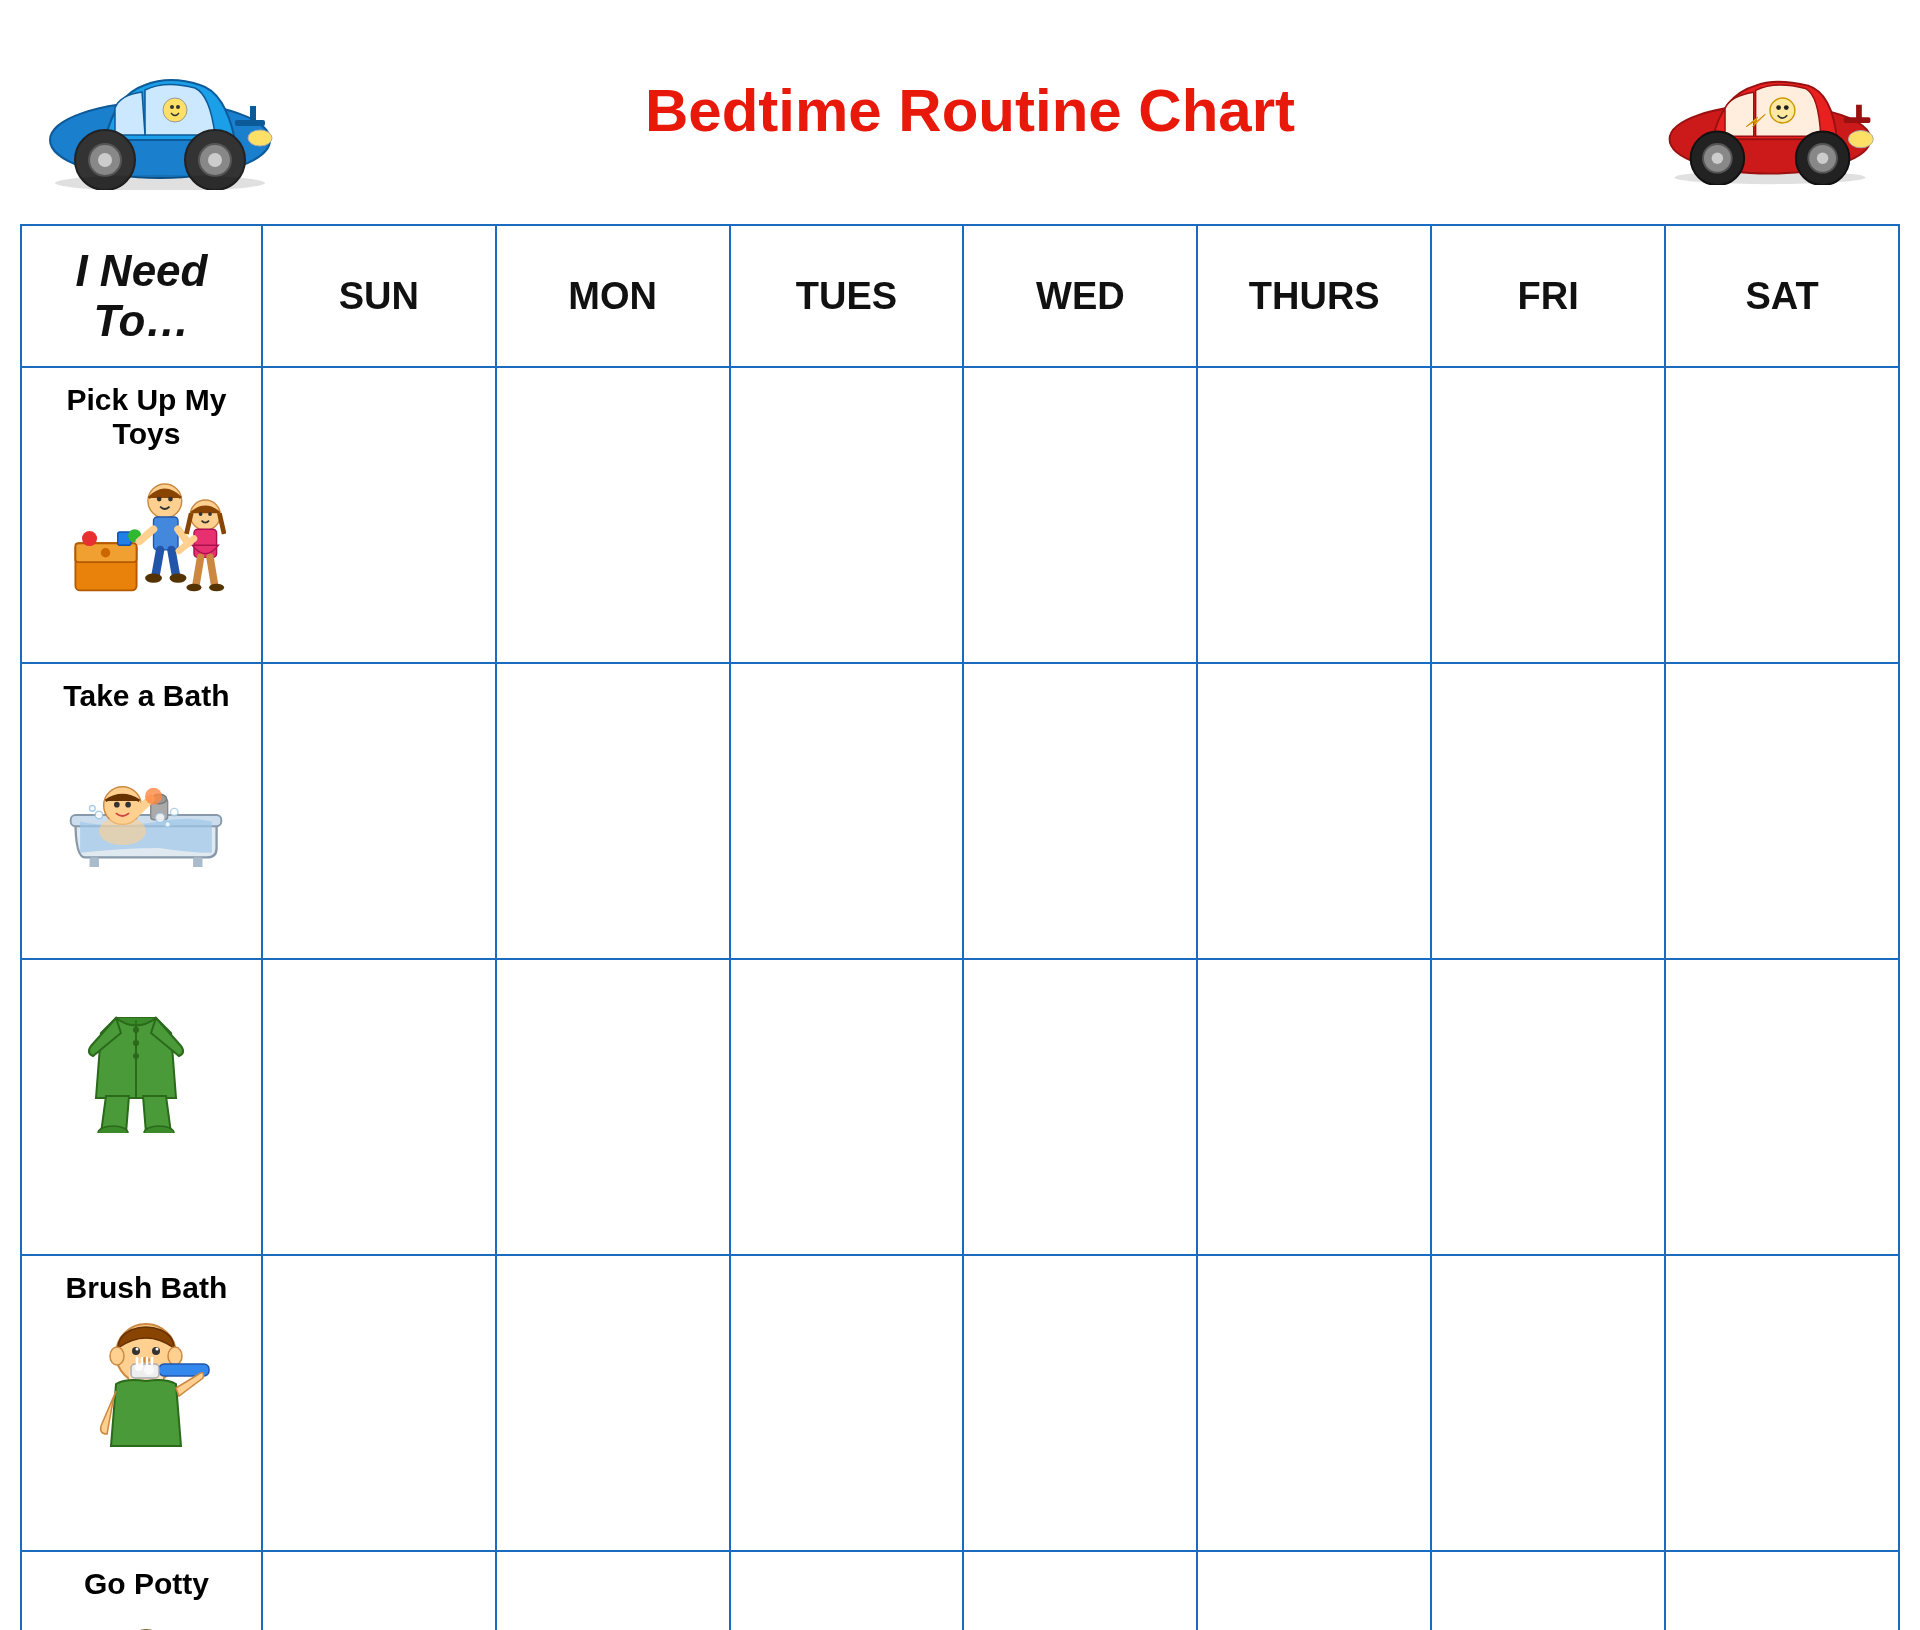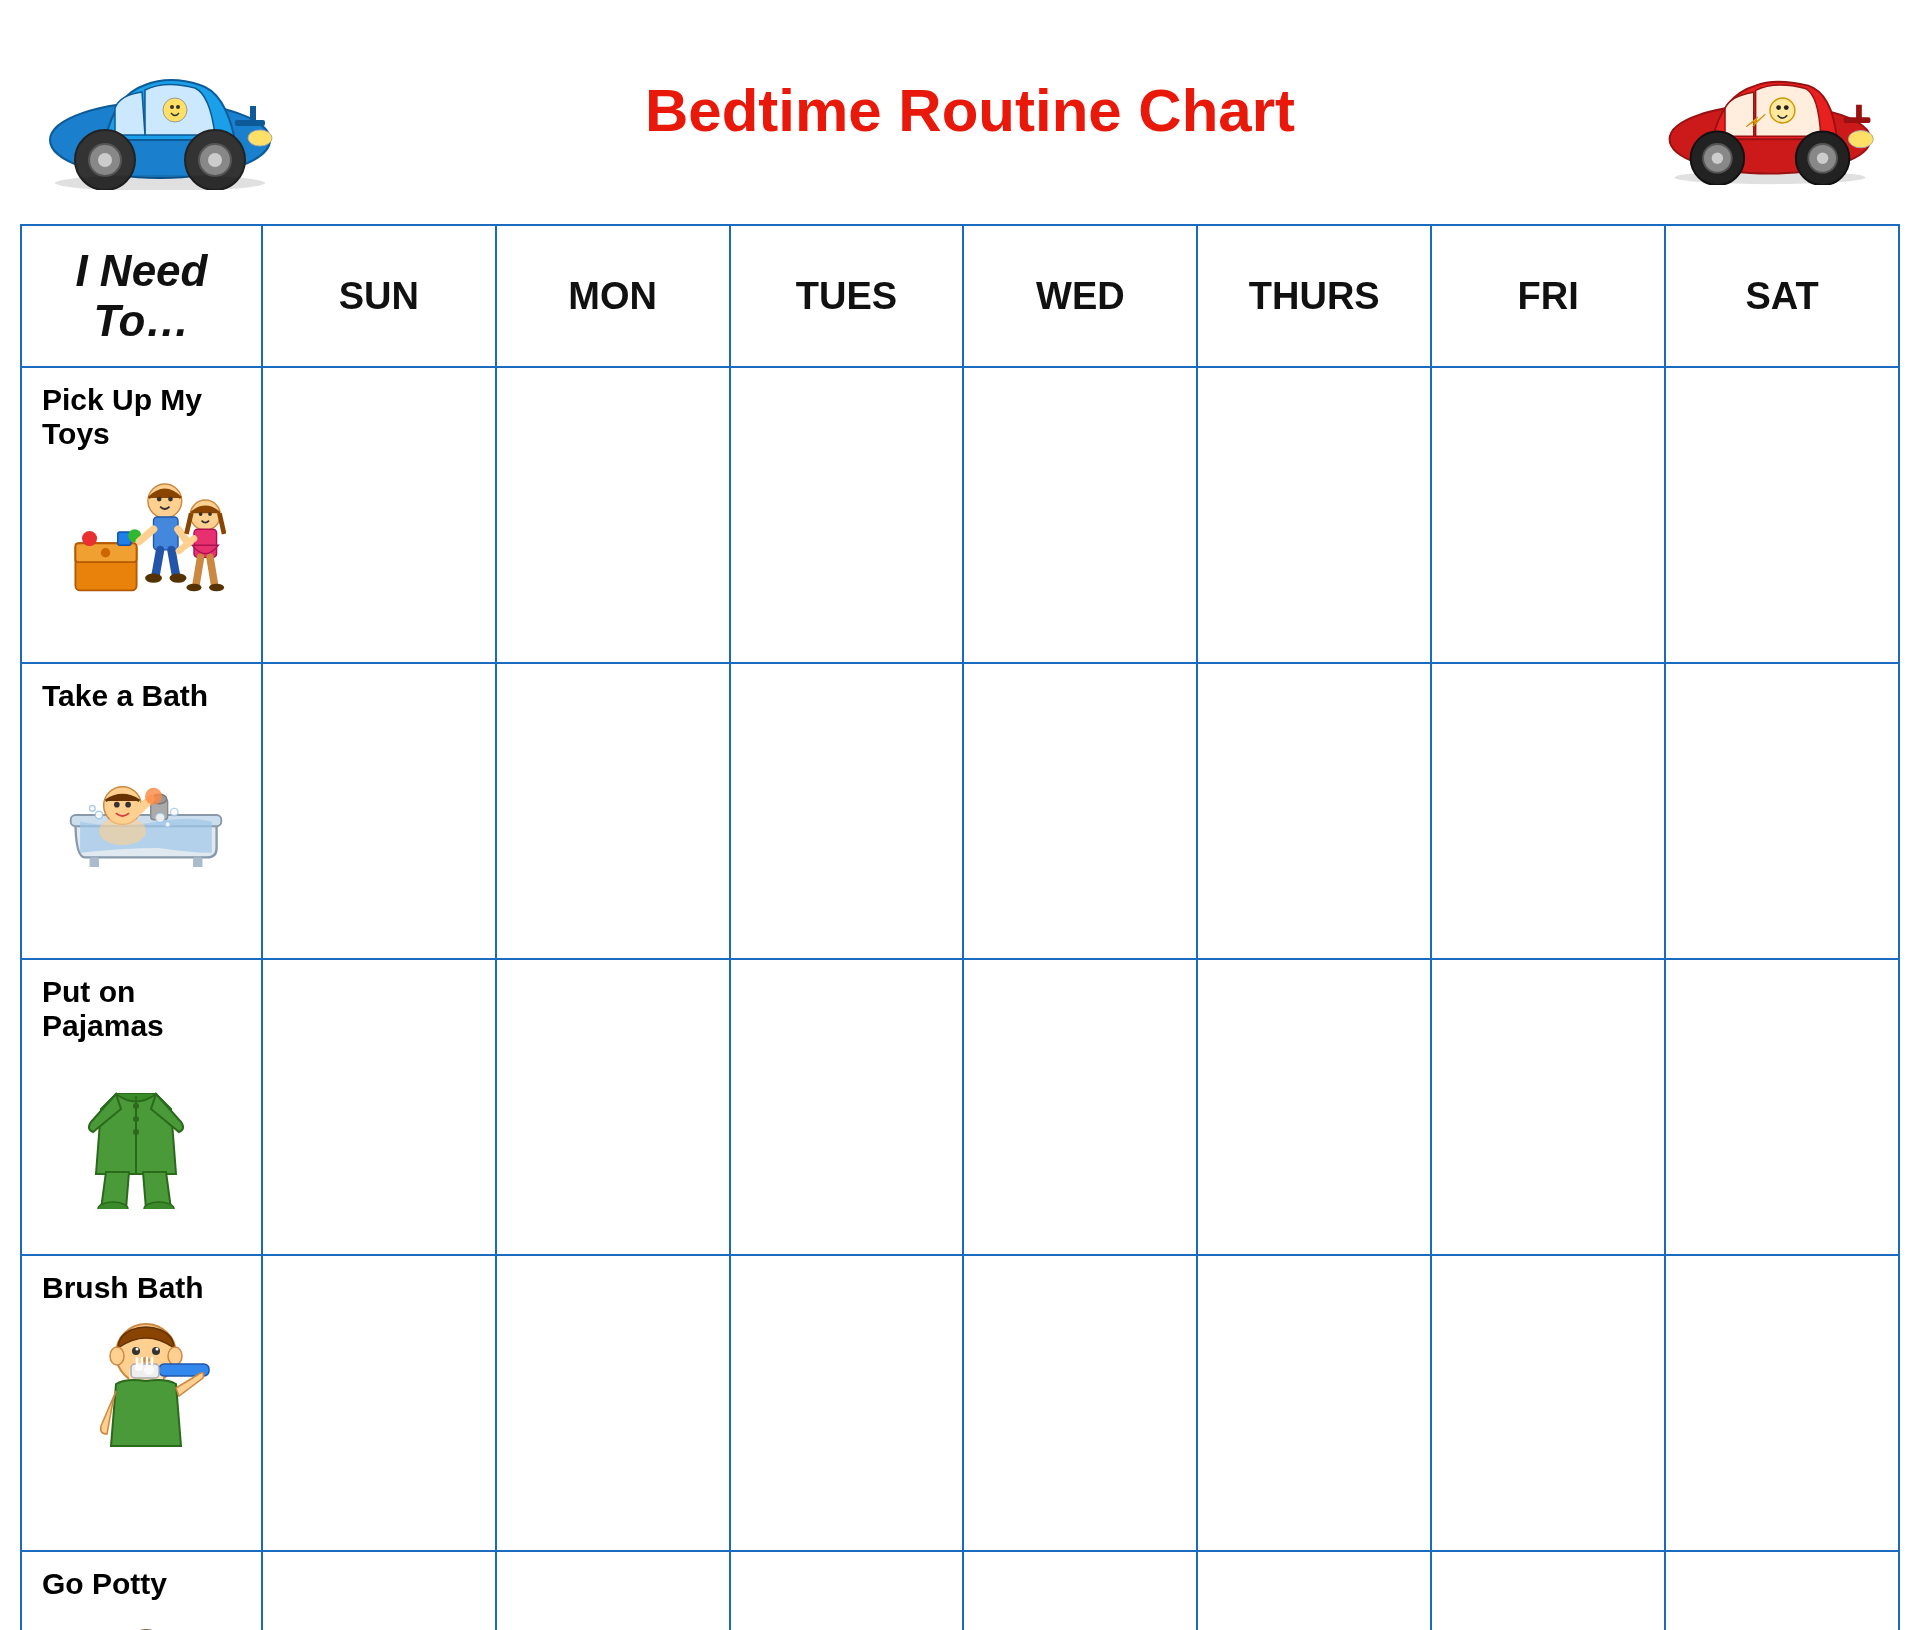--- a/index.html
+++ b/index.html
@@ -52,20 +52,21 @@
       width: 100%;
       border-collapse: collapse;
       border: 2.5px solid #1a6bbf;
       margin-top: 19px;
     }
 
     .chart-table th,
     .chart-table td {
       border: 2px solid #1a6bbf;
       padding: 0;
+      text-align: center;
     }
 
     
     .header-row th {
       text-align: center;
       font-size: 38px;
       font-weight: bold;
       color: #111;
       padding: 20px 10px;
       height: 130px;
@@ -316,21 +317,20 @@
         <td class="day-cell"></td>
         <td class="day-cell"></td>
         <td class="day-cell"></td>
         <td class="day-cell"></td>
         <td class="day-cell"></td>
         <td class="day-cell"></td>
       </tr>
 
       <tr class="task-row">
         <td>
-          <span class="task-label">Put on Pajamas</span>
           <div class="task-icon">
             <svg viewBox="0 0 130 155" xmlns="http://www.w3.org/2000/svg">
 
               <path d="M35 40 L20 55 L15 120 L55 120 L55 40Z" fill="#4a9a3a" stroke="#2a6a1a" stroke-width="2"></path>
               <path d="M75 40 L90 55 L95 120 L55 120 L55 40Z" fill="#4a9a3a" stroke="#2a6a1a" stroke-width="2"></path>
 
               <path d="M35 40 Q55 55 75 40" fill="#3a8a2a" stroke="#2a6a1a" stroke-width="2"></path>
 
               <path d="M35 40 L10 68 Q5 75 12 78 L40 55Z" fill="#4a9a3a" stroke="#2a6a1a" stroke-width="2"></path>
 

